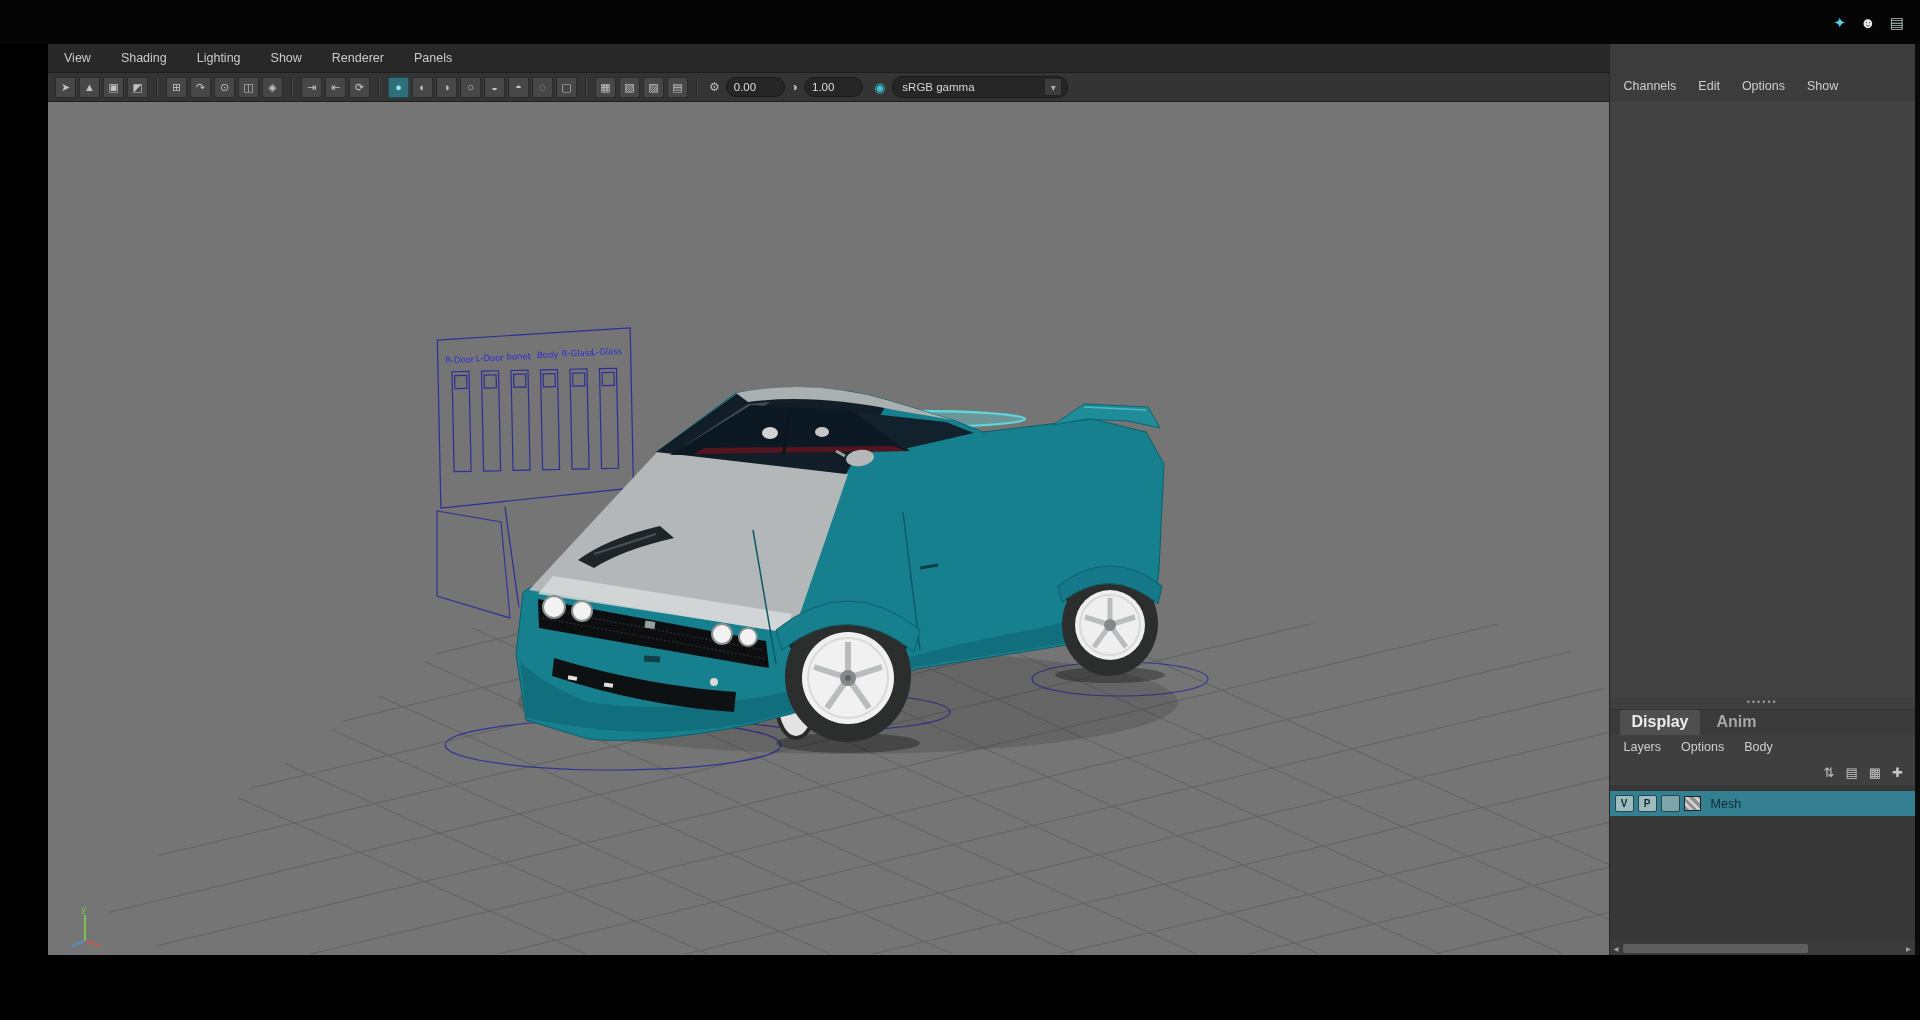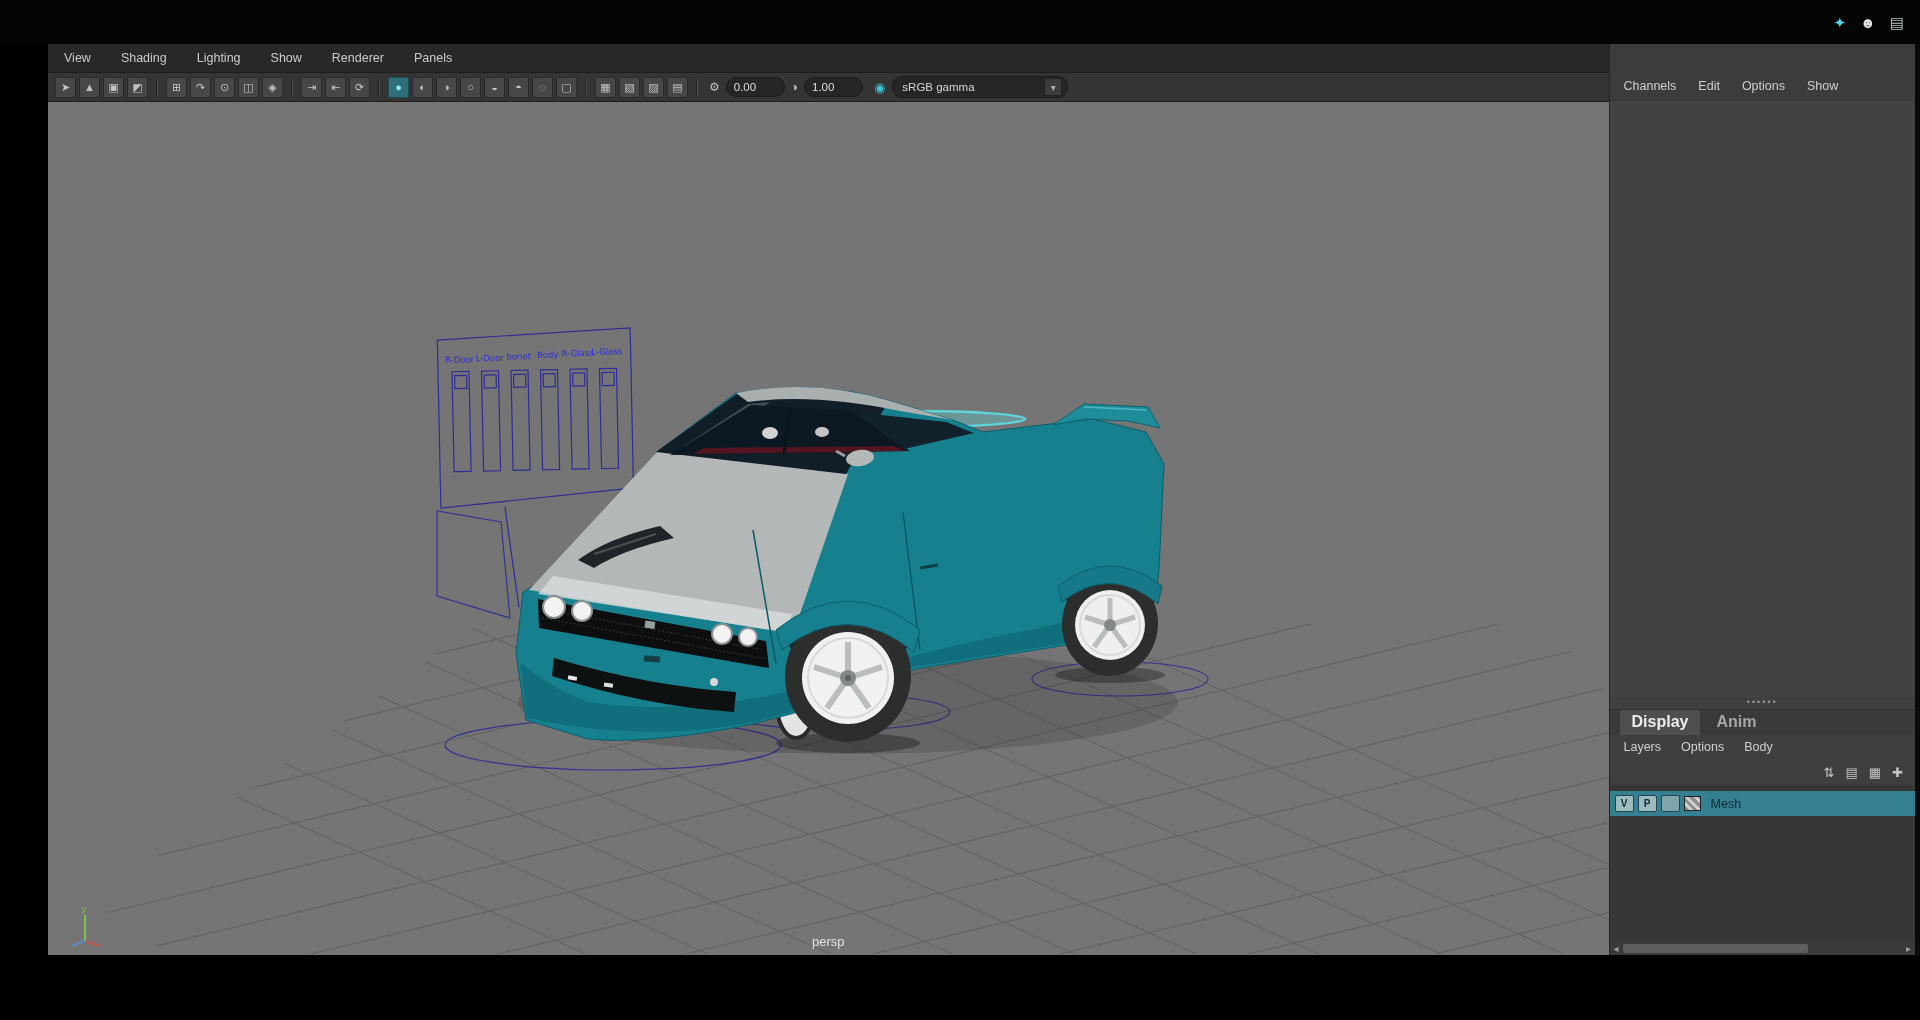--- a/index.html
+++ b/index.html
@@ -289,21 +289,20 @@
               <line x1="1062" y1="523" x2="1037" y2="515"></line>
             </g>
             <circle cx="1062" cy="523" r="6" fill="#848888"></circle>
           </g>
 
           <path fill="#17808e" stroke="#0d5f6b" stroke-width="1" d="M734,548 Q800,496 866,550 L872,528 Q800,470 728,528 Z"></path>
           <path fill="#15798a" stroke="#0d5f6b" stroke-width="1" d="M1014,500 Q1062,462 1110,502 L1114,484 Q1062,444 1010,484 Z"></path>
         </g>
       </svg>
 
-      <div id="persp-label">persp</div>
 
       <svg id="gizmo" width="46" height="46">
         <line x1="23" y1="40" x2="23" y2="14" stroke="#7ec24d" stroke-width="2"></line>
         <line x1="23" y1="40" x2="38" y2="45" stroke="#c05a50" stroke-width="2"></line>
         <line x1="23" y1="40" x2="10" y2="45" stroke="#5a8ec0" stroke-width="2"></line>
         <text x="19" y="11" fill="#7ec24d" font-size="9" font-family="DejaVu Sans, sans-serif">y</text>
       </svg>
     </div>
   </div>
 

